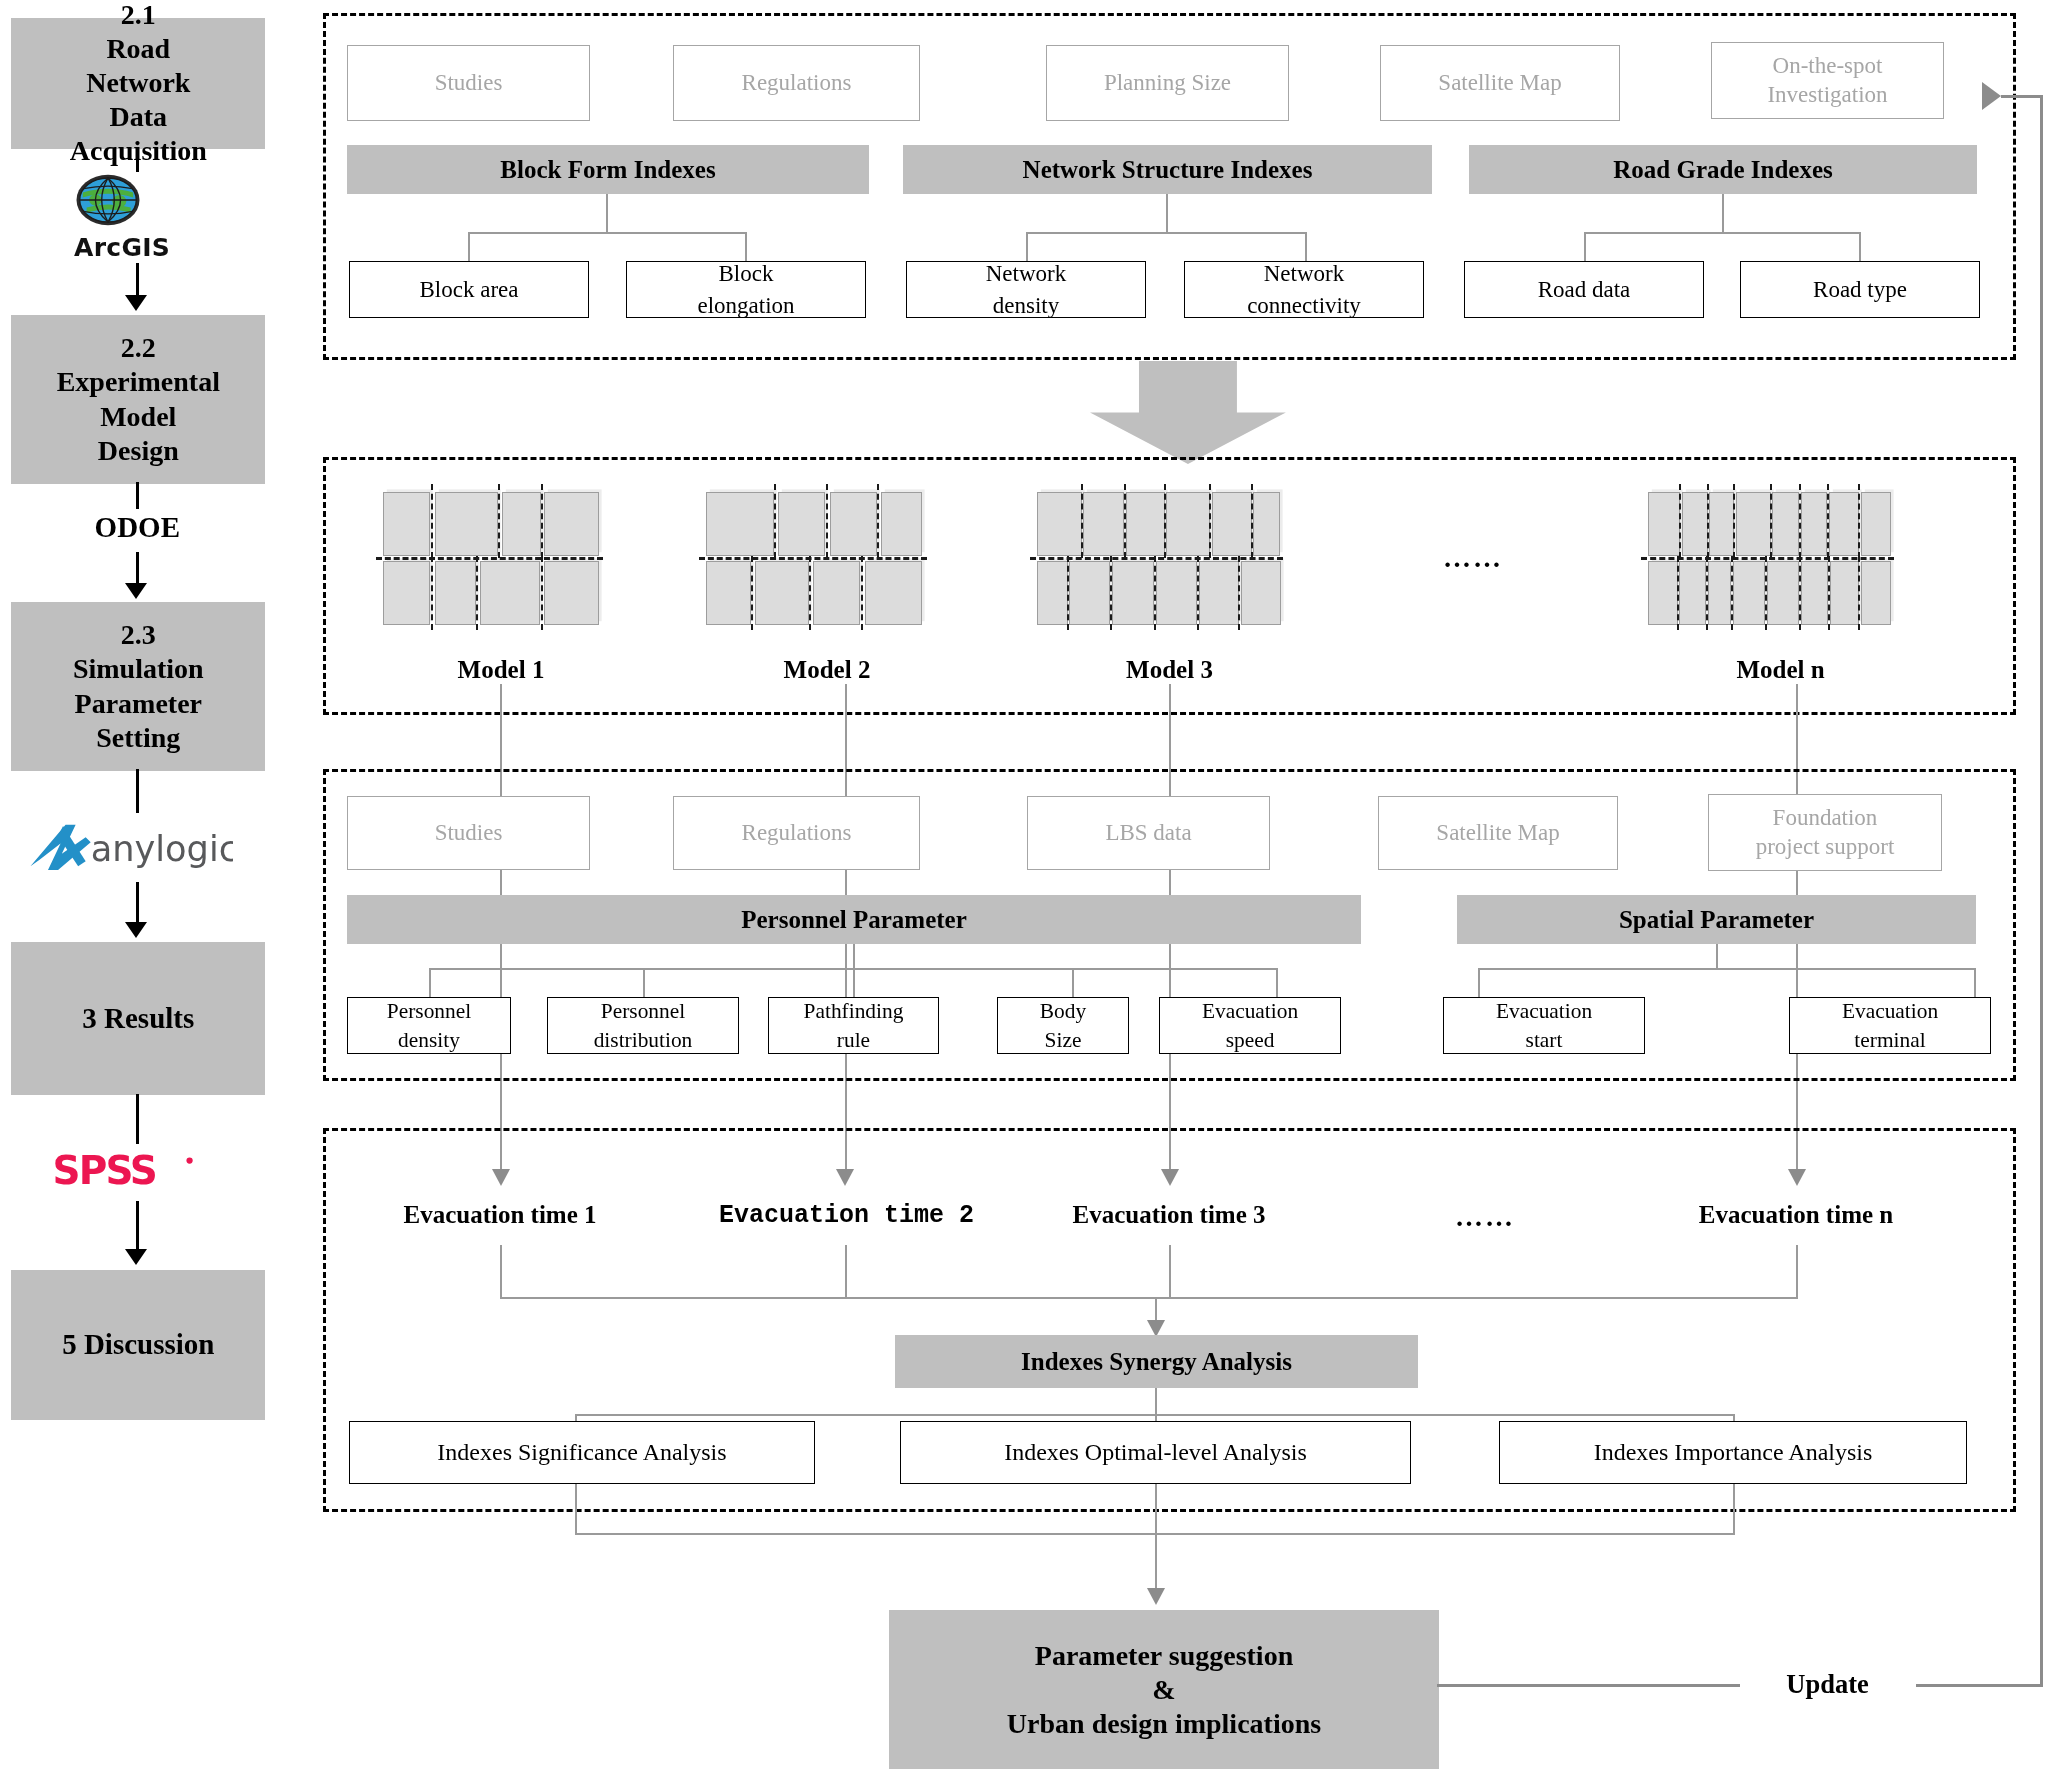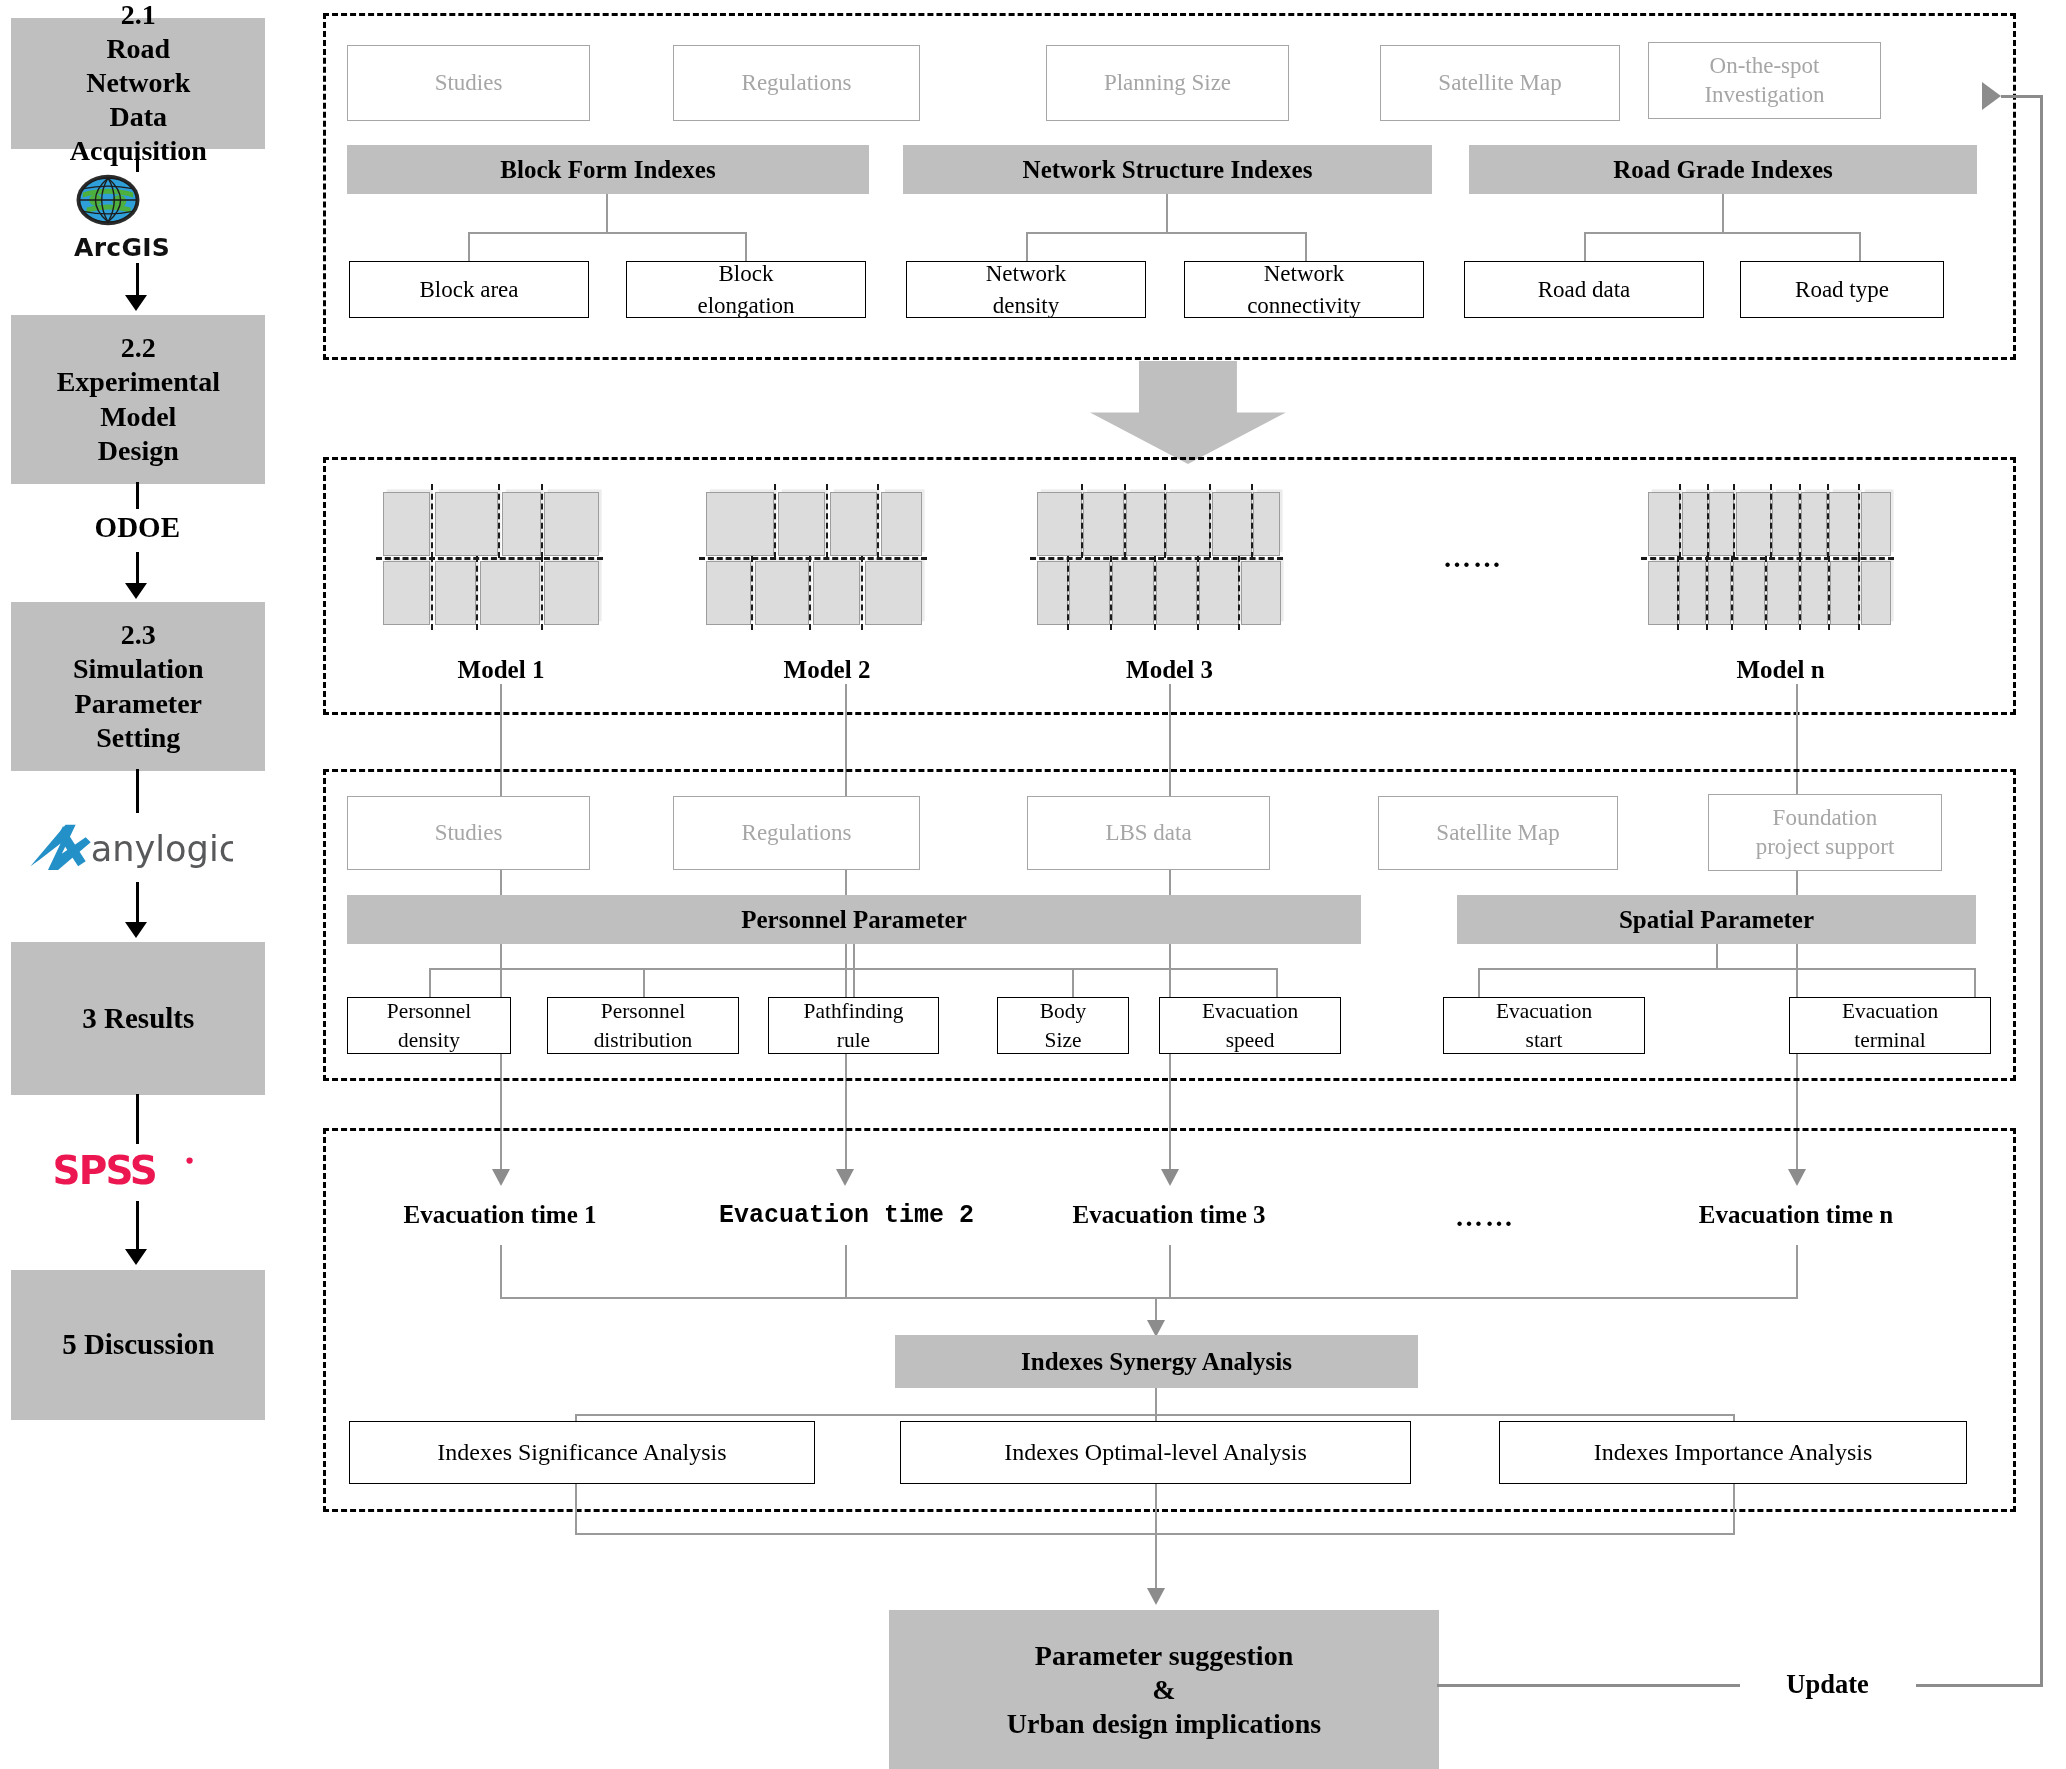--- a/index.html
+++ b/index.html
@@ -160,21 +160,21 @@
   </div>
 <div class="srcbox" style="left:673px;top:45px;width:247px;height:76px;">
   <span>Regulations</span>
   </div>
 <div class="srcbox" style="left:1046px;top:45px;width:243px;height:76px;">
   <span>Planning  Size</span>
   </div>
 <div class="srcbox" style="left:1380px;top:45px;width:240px;height:76px;">
   <span>Satellite  Map</span>
   </div>
-<div class="srcbox" style="left:1648px;top:42px;width:233px;height:77px;white-space:pre-line;">
+<div class="srcbox" style="left:1711px;top:42px;width:233px;height:77px;white-space:pre-line;">
   <span>On-the-spot
 Investigation</span></div>
 
 <div class="greybar" style="left:347px;top:145px;width:522px;height:49px;">
   <span>Block Form Indexes</span>
   </div>
 <div class="greybar" style="left:903px;top:145px;width:529px;height:49px;">
   <span>Network Structure Indexes</span>
   </div>
 <div class="greybar" style="left:1469px;top:145px;width:508px;height:49px;">
@@ -202,21 +202,21 @@
   <span>Network
 connectivity</span></div>
 
 <div class="gl-v" style="left:1722px;top:194px;height:39px;"></div>
 <div class="gl-h" style="left:1584px;top:232px;width:277px;"></div>
 <div class="gl-v" style="left:1584px;top:232px;height:30px;"></div>
 <div class="gl-v" style="left:1859px;top:232px;height:30px;"></div>
 <div class="leafbox" style="left:1464px;top:261px;width:240px;height:57px;">
   <span>Road data</span>
   </div>
-<div class="leafbox" style="left:1740px;top:261px;width:204px;height:57px;font-family:Liberation Serif, serif;">
+<div class="leafbox" style="left:1740px;top:261px;width:240px;height:57px;font-family:Liberation Serif, serif;">
   <span>Road type</span>
   </div>
 
 <div class="bigarrow" style="left:1072px;top:356px;width:252px;height:113px;">
   <svg width="252" height="113" viewBox="0 0 400 180">
     <polygon points="66,8 222,8 222,90 300,90 144,172 -12,90 66,90" fill="#bfbfbf" transform="translate(40,0)"></polygon>
   </svg>
 </div>
 
 <div class="panel" style="left:323px;top:457px;width:1693px;height:258px;"></div>

